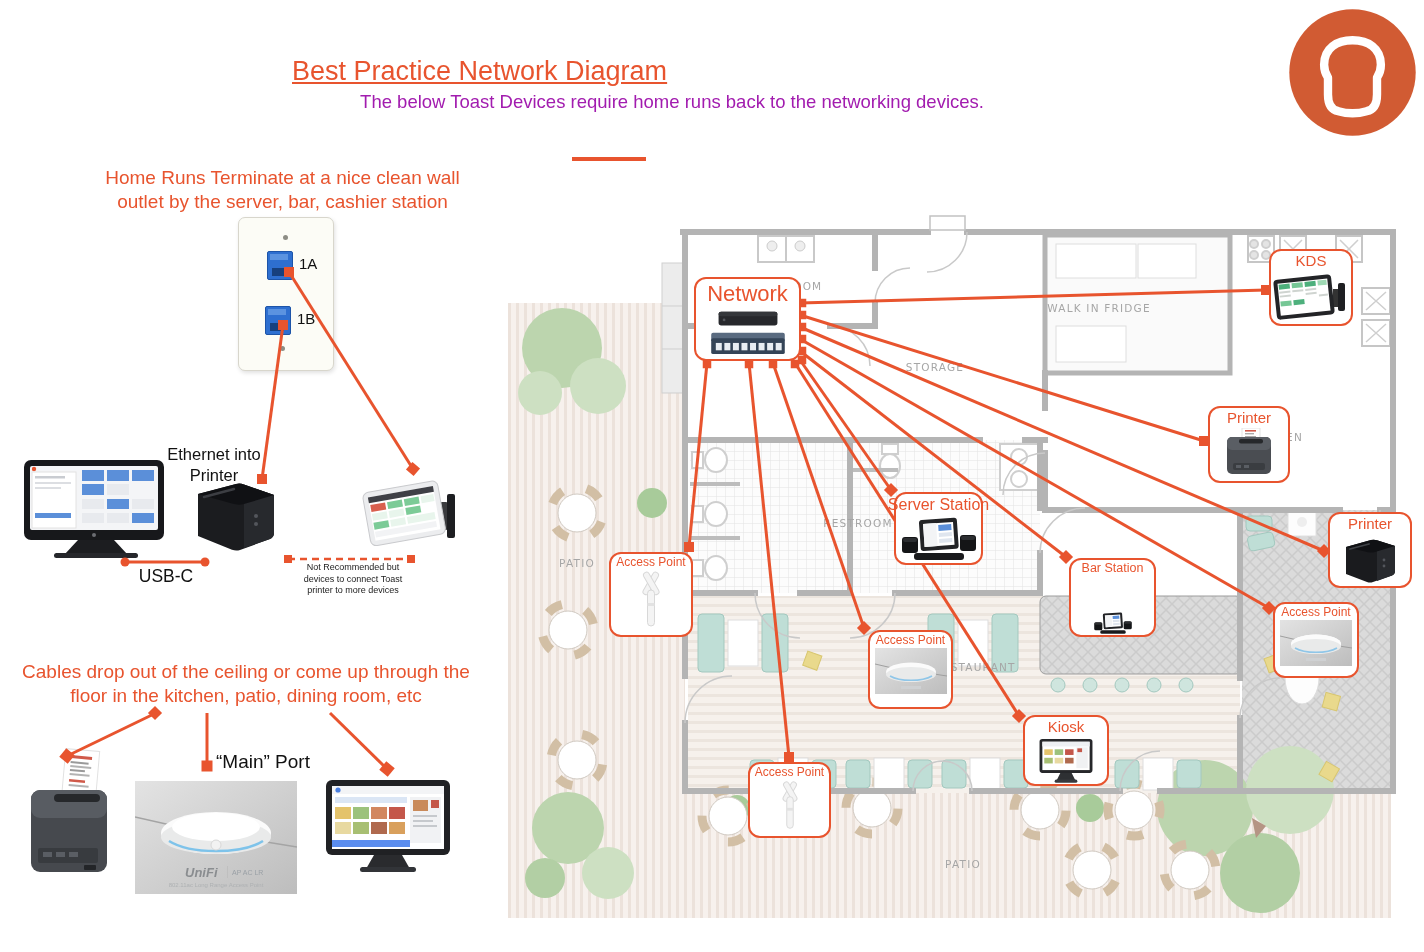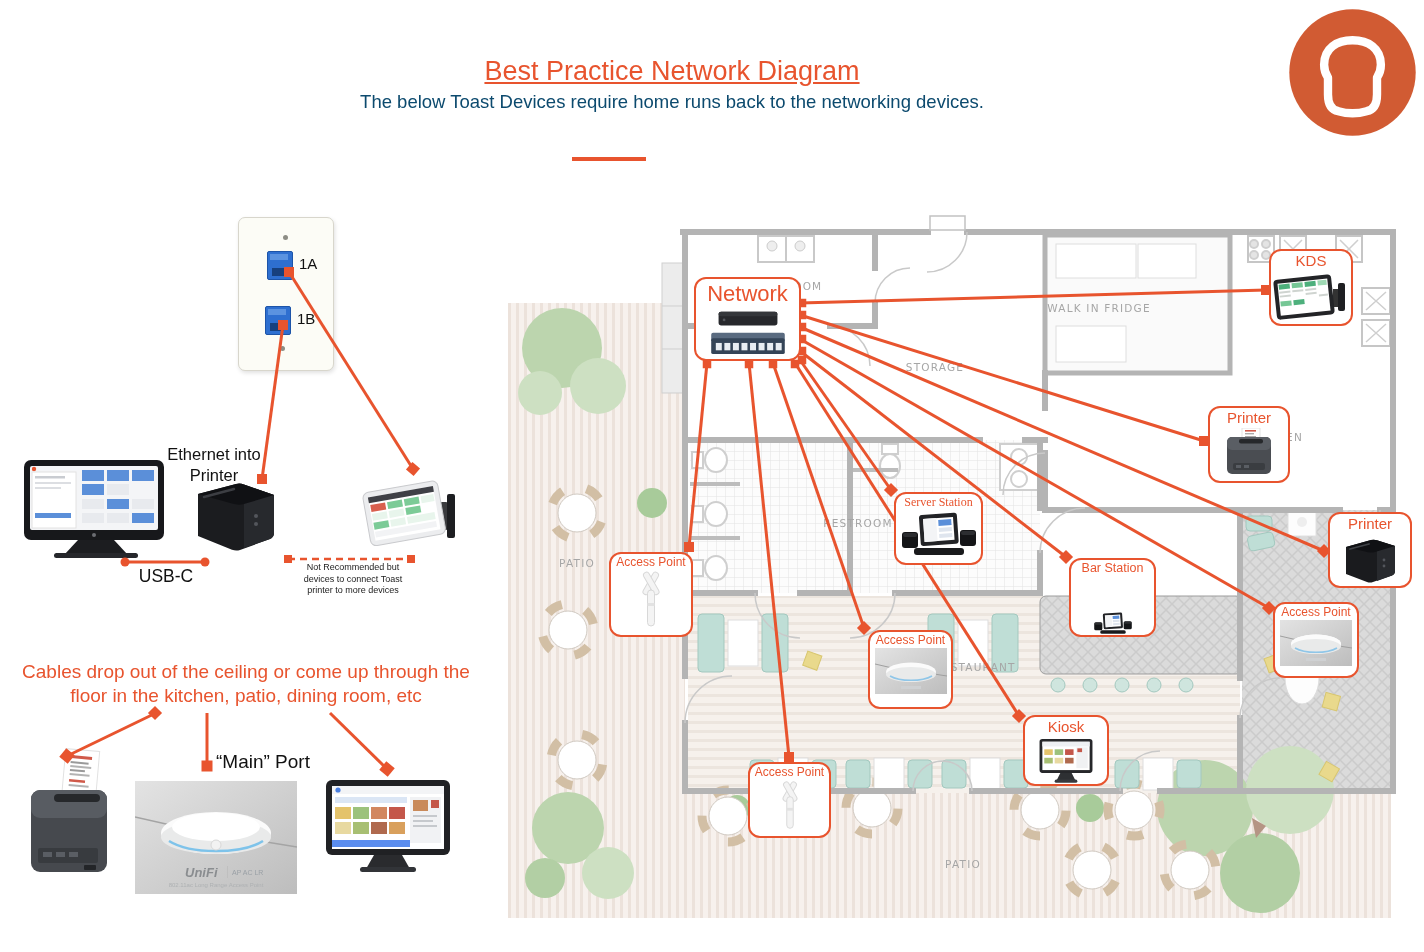--- a/index.html
+++ b/index.html
@@ -1,20 +1,20 @@
 <!DOCTYPE html>
 <html><head>
 <meta charset="utf-8">
 <style>
   html,body{margin:0;padding:0;background:#fff;}
   #app{position:relative;width:1424px;height:952px;background:#fff;overflow:hidden;
        font-family:"Liberation Sans",sans-serif;}
   .abs{position:absolute;}
-  .title{font-size:27px;color:#e8542e;text-decoration:underline;text-align:center;font-weight:500;}
-  .subtitle{font-size:18.5px;color:#0c4a6e;text-align:center;font-weight:500;}
+  .title{font-size:27px;color:#e8542e;text-decoration:underline;text-align:left;font-weight:500;}
+  .subtitle{font-size:18.5px;color:#a21caf;text-align:center;font-weight:500;}
   .orange-note{color:#e8542e;font-size:19px;text-align:center;line-height:1.28;font-weight:500;}
   .black-note{color:#111;font-size:16.5px;text-align:center;line-height:1.25;font-weight:500;}
   .tiny-note{color:#222;font-size:9px;text-align:center;line-height:1.3;}
   .divider{background:#e8542e;height:4px;}
   .room-label{position:absolute;transform:translate(-50%,-50%);color:#a6a6a6;font-size:10.5px;
       letter-spacing:1.2px;font-family:"DejaVu Sans",sans-serif;white-space:nowrap;z-index:2;}
   .callout{position:absolute;background:#fff;border:2.5px solid #e8542e;border-radius:12px;
       display:flex;flex-direction:column;align-items:center;z-index:10;box-sizing:border-box;padding-top:1px;}
   .callout-label{color:#e8542e;font-weight:500;white-space:nowrap;line-height:1.25;}
   .outlet{background:#fcfcf6;border:1px solid #d8d6cc;border-radius:7px;
@@ -48,20 +48,21 @@
 <div class="abs subtitle" style="left:292px;top:91px;width:760px;">The below Toast Devices require home runs back to the networking devices.</div>
 <div class="abs divider" style="left:572px;top:157px;width:74px;"></div>
 
 <div class="abs" style="left:1288px;top:8px;">
   <svg width="129" height="129" viewBox="0 0 100 100">
     <circle cx="50" cy="50" r="49" fill="#d15b33"></circle>
     <path d="M28 44 c0 -13 10 -19 22 -19 c12 0 22 6 22 19 c0 4 -1 7 -3 10 l0 13 c0 8 -3 12 -8 13 c-7 2 -15 2 -22 0 c-5 -1 -8 -5 -8 -13 l0 -13 c-2 -3 -3 -6 -3 -10 z" fill="none" stroke="#fff" stroke-width="6.5" stroke-linejoin="round"></path>
   </svg>
 </div>
 
+<div class="abs orange-note" style="left:85px;top:166px;width:395px;">Home Runs Terminate at a nice clean wall outlet by the server, bar, cashier station</div>
 
 <div class="abs outlet" style="left:238px;top:217px;width:94px;height:152px;">
   <div class="screw" style="left:44px;top:17px;"></div>
   <div class="screw" style="left:41px;top:128px;"></div>
   <div class="jack" style="left:28px;top:33px;width:24px;height:27px;">
         <div class="top"></div>
         <div class="slot"></div>
       </div>
   <div class="jack" style="left:26px;top:88px;width:24px;height:27px;">
         <div class="top"></div>
@@ -555,21 +556,21 @@
     <rect x="10" y="9" width="44" height="37" rx="5" fill="#4a4d52"></rect>
     <rect x="10" y="9" width="44" height="13" rx="5" fill="#5a5e64"></rect>
     <rect x="22" y="11" width="24" height="4.5" rx="2" fill="#26282b"></rect>
     <rect x="16" y="35" width="32" height="7" rx="2" fill="#3a3d41"></rect>
     <rect x="19" y="37" width="5" height="3" fill="#5a5e64"></rect>
         <rect x="27" y="37" width="5" height="3" fill="#5a5e64"></rect>
   </svg>
 </div>
 
 <div class="callout" style="left:894px;top:492px;width:89px;height:73px;">
-  <div class="callout-label" style="font-size:12px;font-family:Liberation Serif, serif;">Server Station</div>
+  <div class="callout-label" style="font-size:16px;">Server Station</div>
   <svg width="78" height="48" viewBox="0 0 78 48">
     <rect x="14" y="38" width="50" height="7" rx="3" fill="#191a1c"></rect>
     <rect x="2" y="22" width="16" height="16" rx="3" fill="#141517"></rect>
         <rect x="3" y="23" width="14" height="4" rx="2" fill="#2c2e31"></rect>
     <rect x="60" y="20" width="16" height="16" rx="3" fill="#141517"></rect>
         <rect x="61" y="21" width="14" height="4" rx="2" fill="#2c2e31"></rect>
     <g transform="rotate(-4 38 22)">
       <rect x="20" y="4" width="38" height="31" rx="3" fill="#222326"></rect>
       <rect x="24" y="8" width="30" height="23" fill="#ffffff"></rect>
       <rect x="24" y="8" width="13" height="23" fill="#f3f4f6"></rect>

